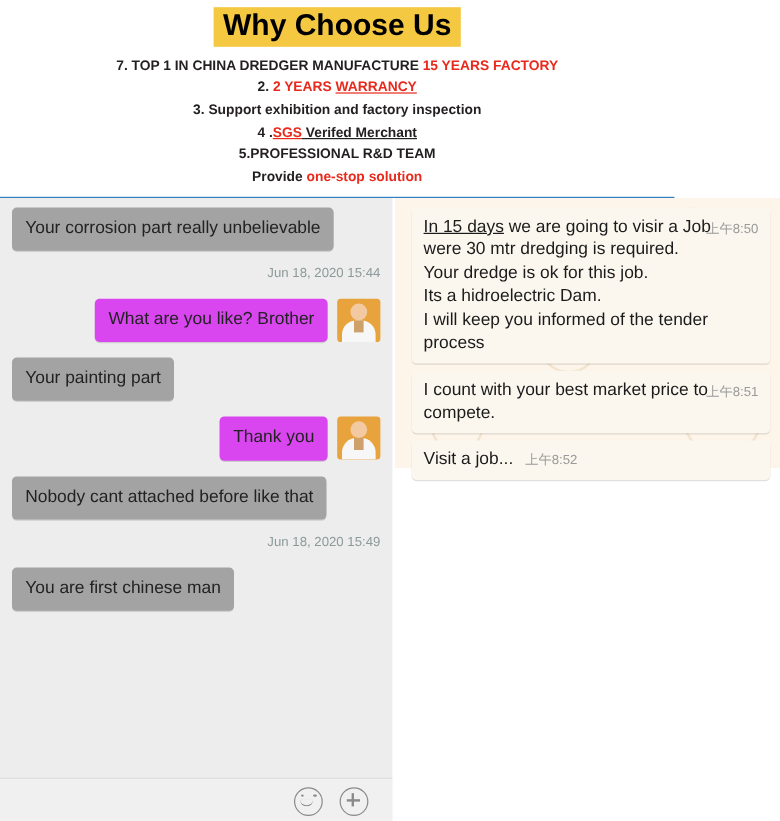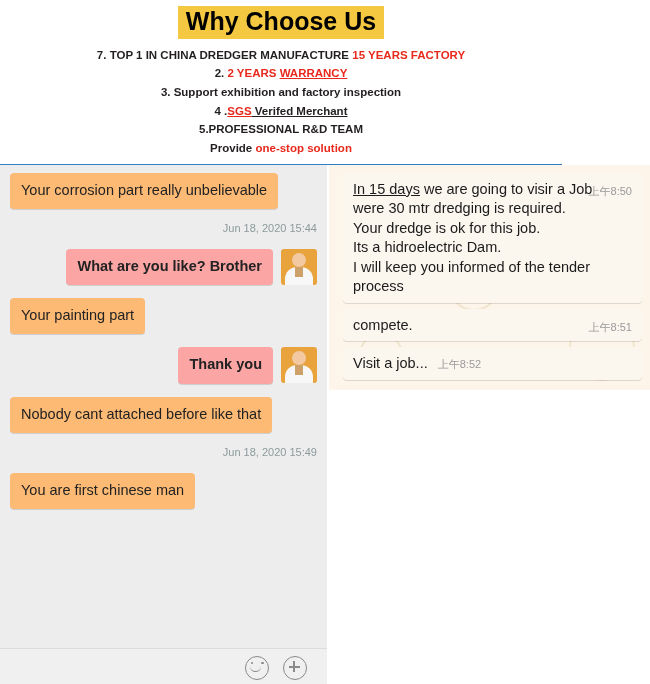--- a/index.html
+++ b/index.html
@@ -99,25 +99,24 @@
     max-width: 250px;
     padding: 8px 11px 9px 11px;
     border-radius: 4px;
     font-size: 14.5px;
     line-height: 1.33;
     color: #222222;
     box-shadow: 0 1px 0.5px rgba(0,0,0,0.13);
     word-wrap: break-word;
   }
   .bubble.white {
-    background: #fdba74;
+    background: #a3a3a3;
   }
   .bubble.green {
-    background: #fca5a5;
-    font-weight: bold;
+    background: #d946ef;
   }
   .avatar {
     width: 36px;
     height: 36px;
     margin-left: 8px;
     border-radius: 3px;
     background: #e8a33d;
     position: relative;
     overflow: hidden;
     flex: none;
@@ -348,20 +347,21 @@
               <div>were 30 mtr dredging is required.</div>
               <div>Your dredge is ok for this job.</div>
               <div>Its a hidroelectric Dam.</div>
               <div>I will keep you informed of the tender</div>
               <div>process</div>
             </div>
           </div>
           <div class="r-bubble clearfix">
             <span class="time">上午8:51</span>
             <div class="lines">
+              <div>I count with your best market price to</div>
               <div>compete.</div>
             </div>
           </div>
           <div class="r-bubble clearfix">
             <div class="lines">
               <div>Visit a job...<span class="inline-time">上午8:52</span></div>
             </div>
           </div>
         </div>
     </div>

